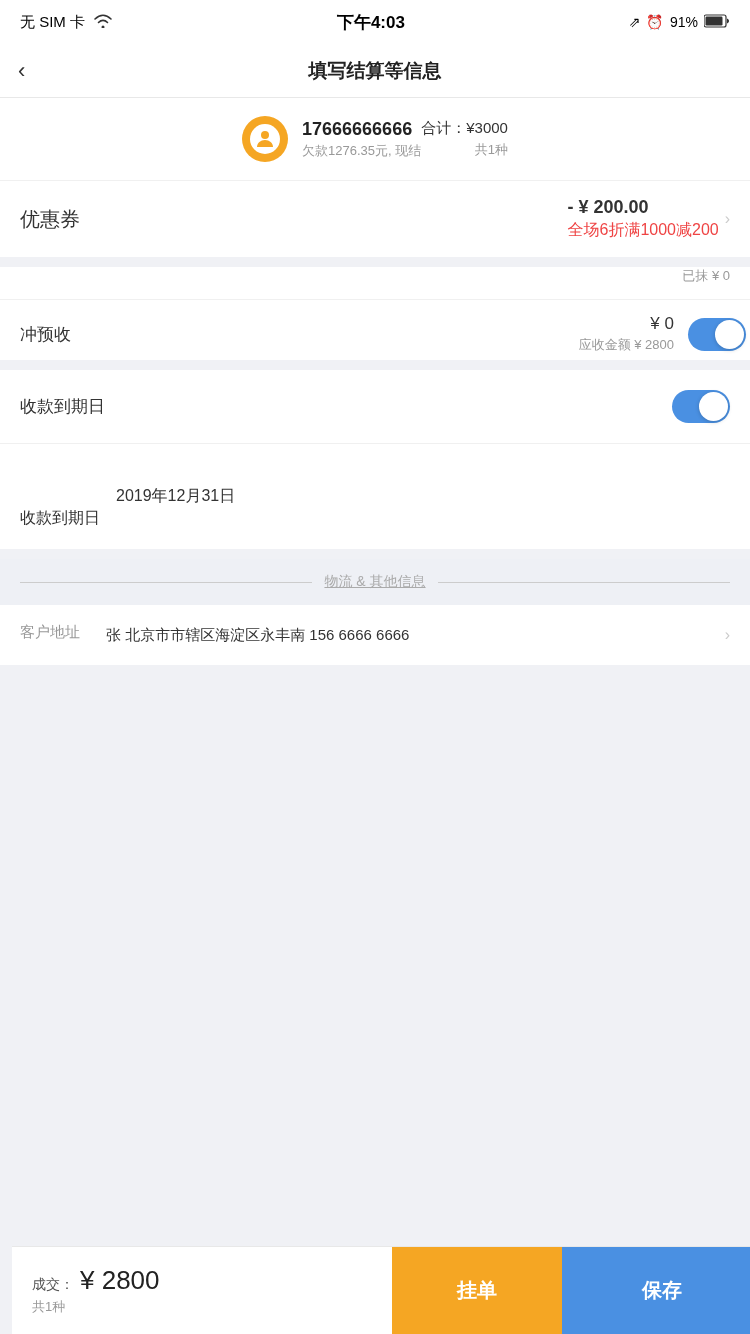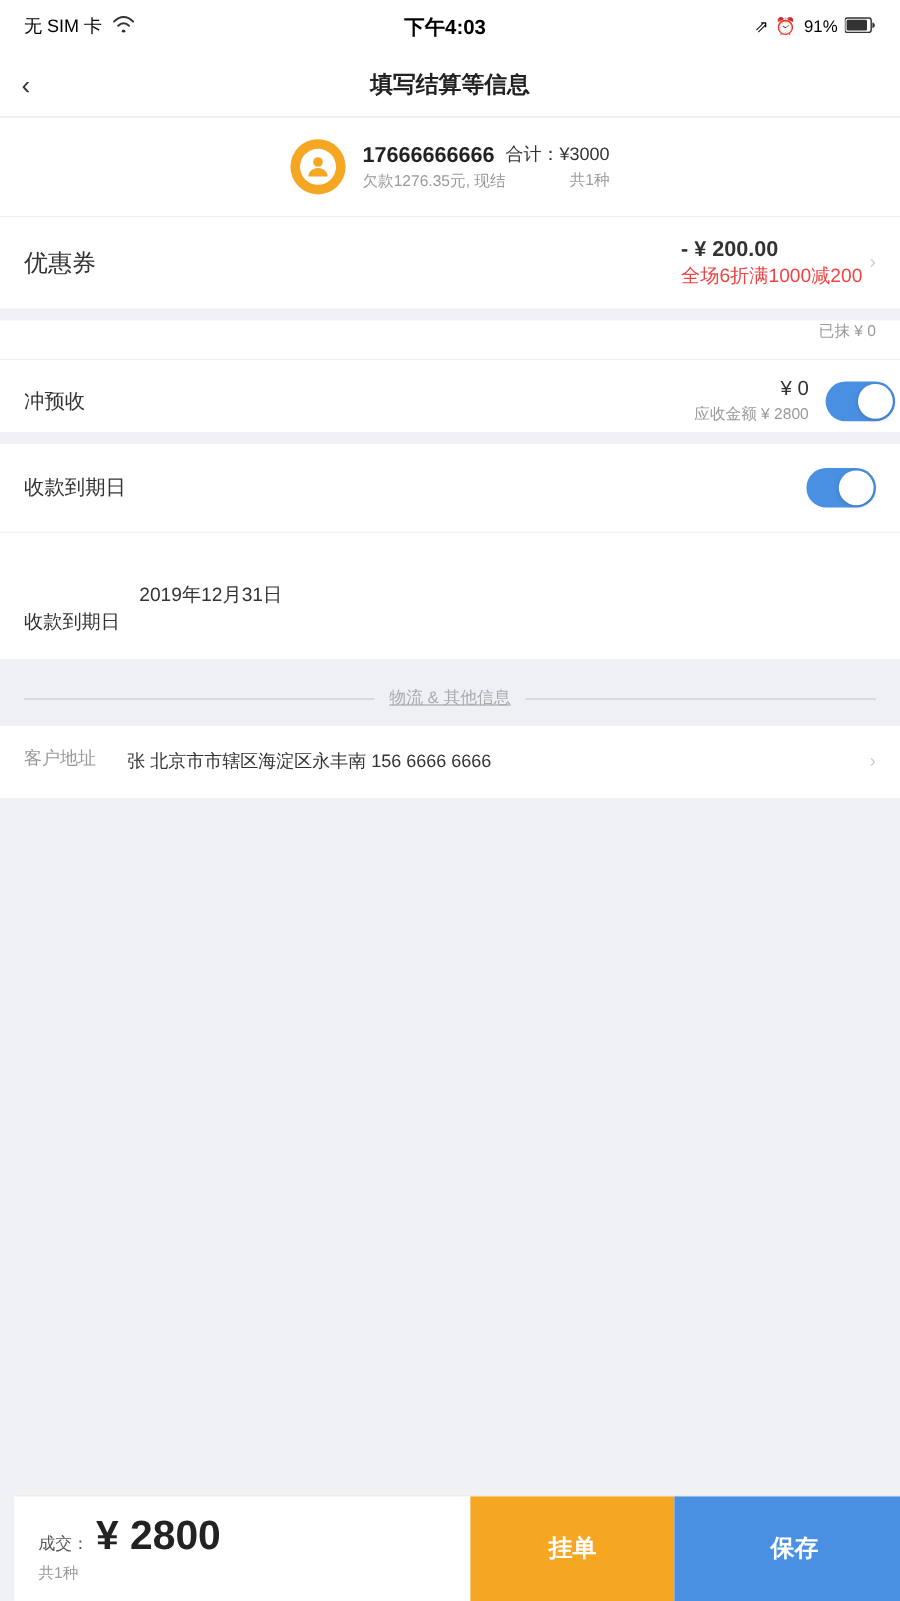--- a/index.html
+++ b/index.html
@@ -346,22 +346,22 @@
       color: #333;
       display: flex;
       align-items: baseline;
       gap: 6px;
     }
     .bottom-total-label {
       font-size: 14px;
       color: #555;
     }
     .bottom-total-amount {
-      font-size: 34px;
-      font-weight: 700;
+      font-size: 26px;
+      font-weight: 400;
       color: #222;
     }
     .bottom-count {
       font-size: 13px;
       color: #999;
       margin-top: 2px;
     }
     .bottom-btn-hold {
       background: #f5a623;
       height: 88px;

